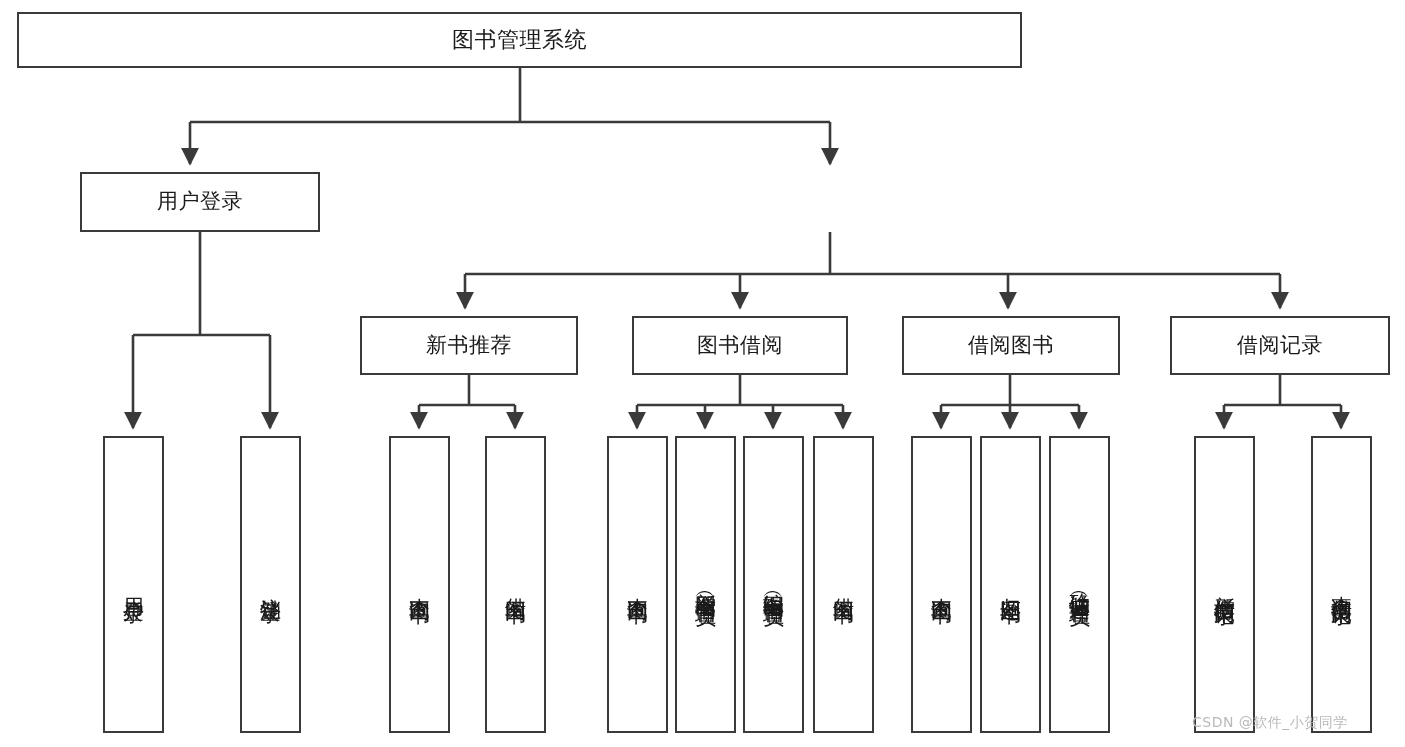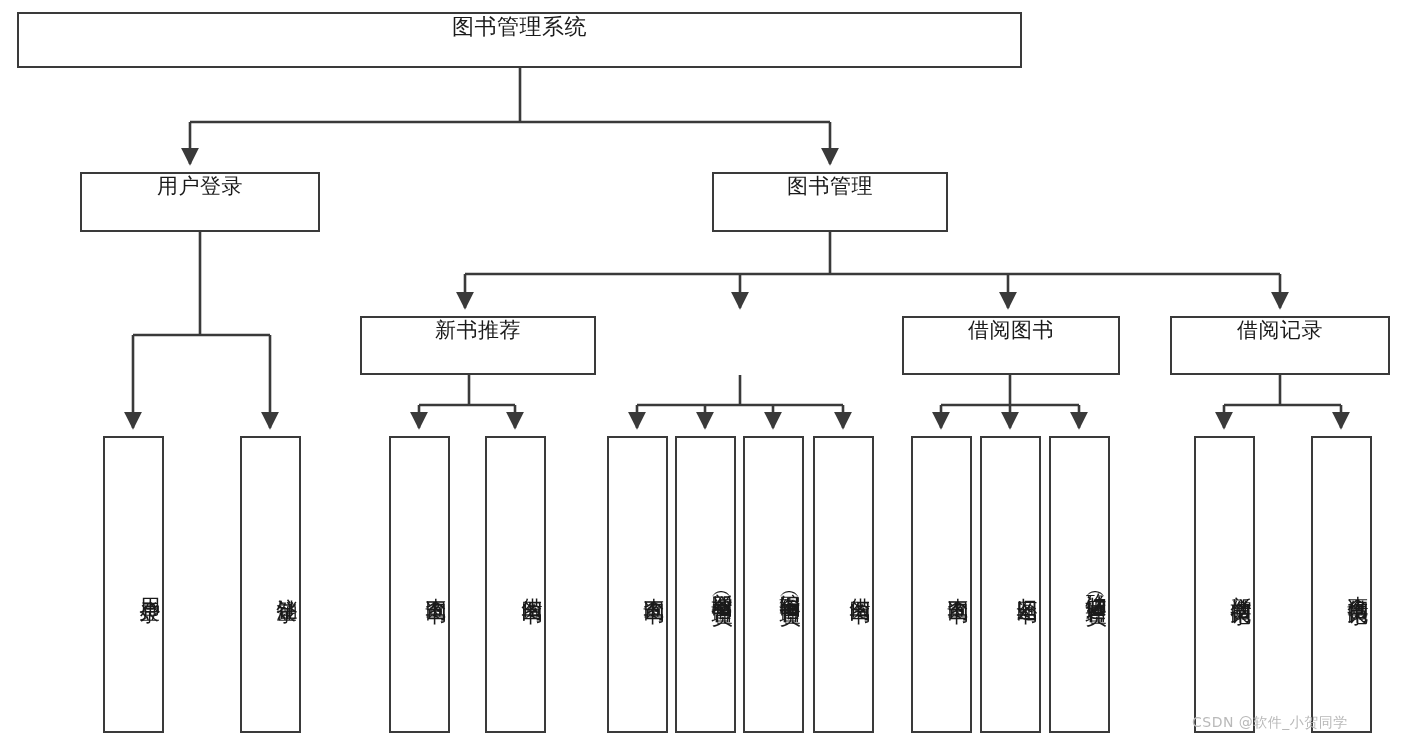--- a/index.html
+++ b/index.html
@@ -26,21 +26,21 @@
     width: 1405px;
     height: 747px;
     pointer-events: none;
   }
   .node {
     position: absolute;
     box-sizing: border-box;
     background: #ffffff;
     border: 2px solid #3a3a3a;
     display: flex;
-    align-items: flex-start;
+    align-items: center;
     justify-content: center;
     color: #1a1a1a;
   }
   .node.horizontal {
     font-size: 21px;
     line-height: 1.2;
     letter-spacing: 0.5px;
   }
   .node.vertical {
     writing-mode: vertical-rl;
@@ -123,26 +123,26 @@
     </g>
   </svg>
 
   <div class="node horizontal root" style="left:17px; top:12px; width:1005px; height:56px;">
     <span>图书管理系统</span>
   </div>
 
   <div class="node horizontal" style="left:80px; top:172px; width:240px; height:60px;">
     <span>用户登录</span>
   </div>
-  <div class="node horizontal" style="left:712px; top:172px; width:236px; height:60px;">
-    <span>图书管理</span>
+
+  <div class="node horizontal" style="left:360px; top:316px; width:218px; height:59px;">
+    <span>新书推荐</span>
   </div>
-
-  <div class="node horizontal" style="left:360px; top:316px; width:236px; height:59px;">
-    <span>新书推荐</span>
+  <div class="node horizontal" style="left:632px; top:316px; width:216px; height:59px;">
+    <span>图书借阅</span>
   </div>
   <div class="node horizontal" style="left:902px; top:316px; width:218px; height:59px;">
     <span>借阅图书</span>
   </div>
   <div class="node horizontal" style="left:1170px; top:316px; width:220px; height:59px;">
     <span>借阅记录</span>
   </div>
 
   <div class="node vertical" style="left:103px; top:436px; width:61px; height:297px;">
     <span class="vtext">用户登录</span>

